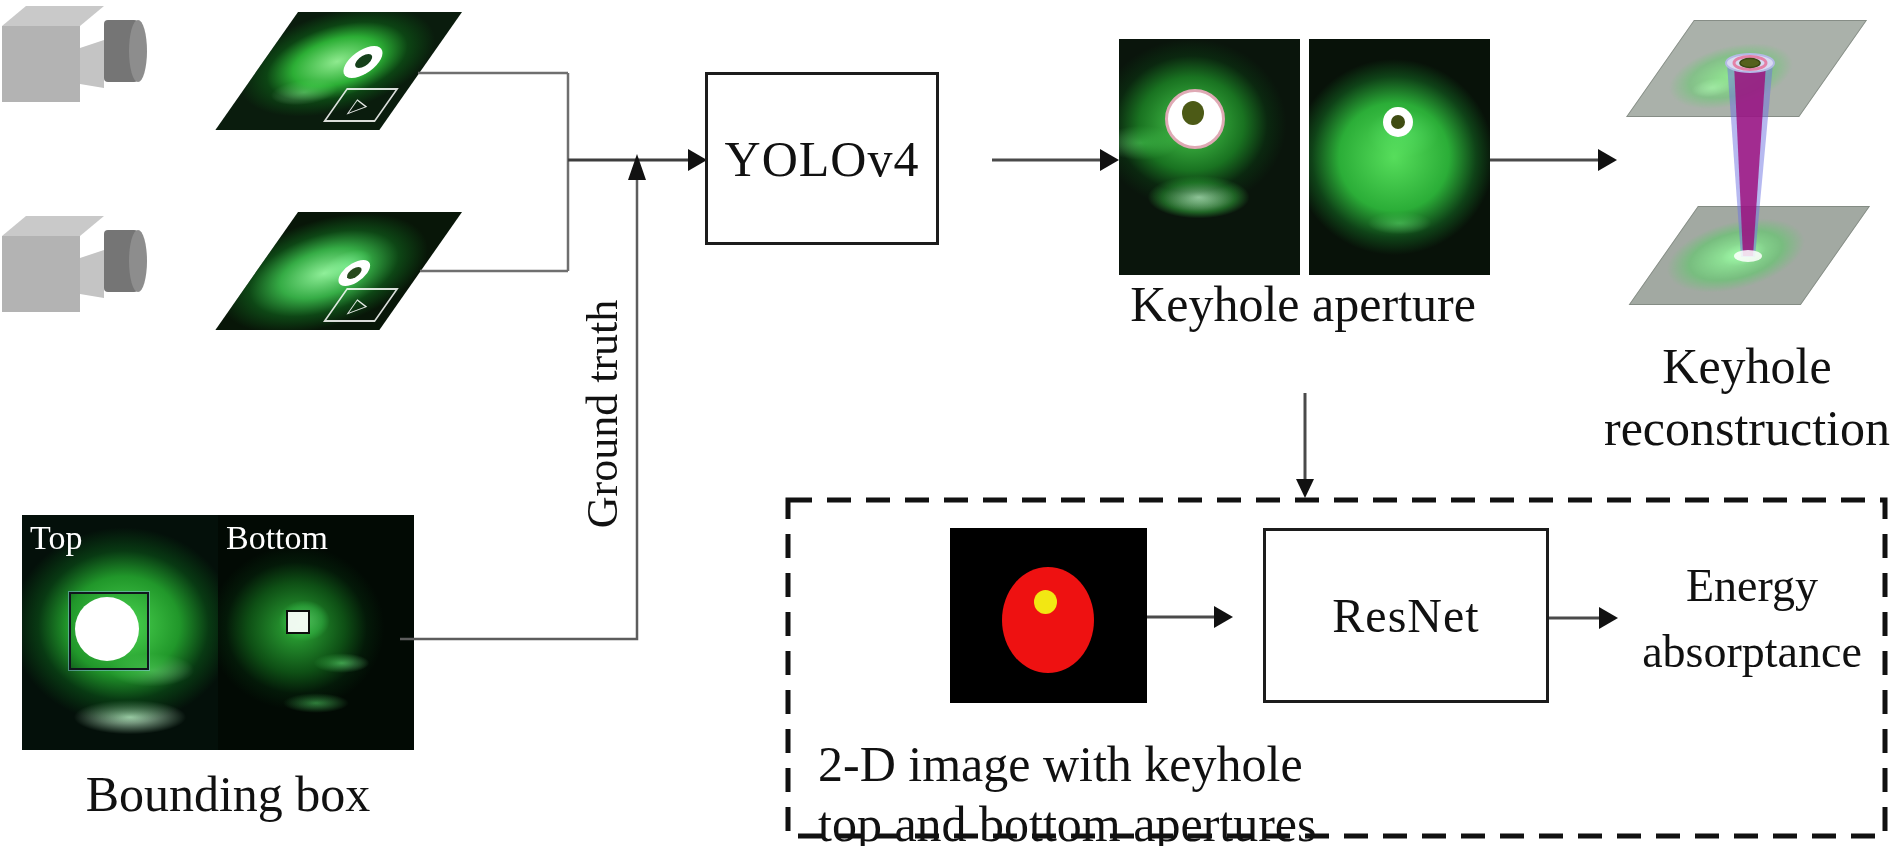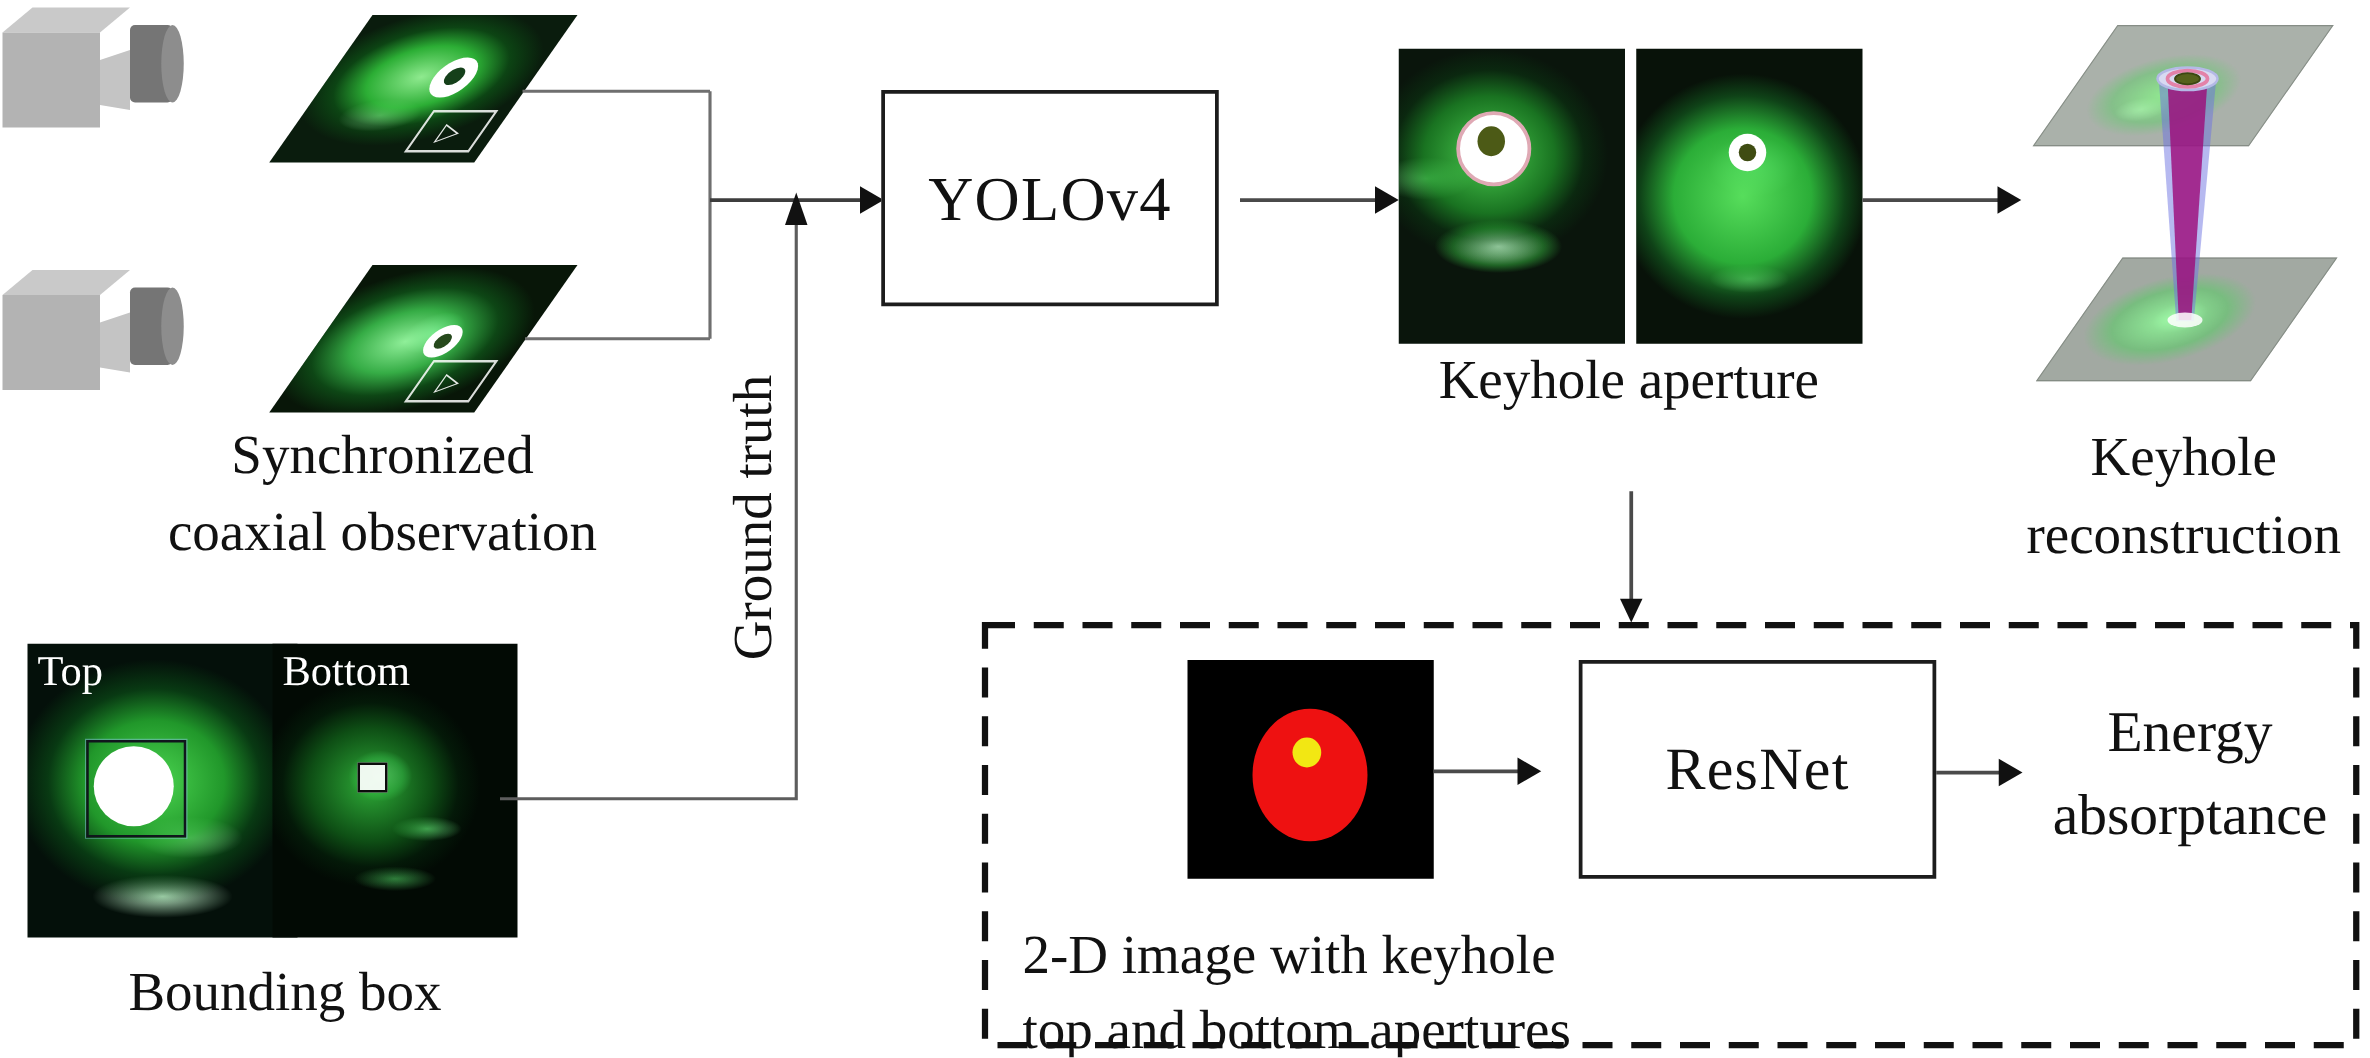--- a/index.html
+++ b/index.html
@@ -4,21 +4,21 @@
 <style>
   html,body{margin:0;padding:0;background:#fff;}
   .canvas{position:relative;width:1896px;height:846px;background:#ffffff;overflow:hidden;
           font-family:"Liberation Serif", serif;color:#111;}
   .abs{position:absolute;}
   
   .flowbox{position:absolute;background:#fff;border:3px solid #1c1c1c;display:flex;
            align-items:center;justify-content:center;z-index:3;}
   .flowbox .bigtext{font-size:50px;letter-spacing:1px;}
   
-  .lbl{position:absolute;text-align:center;font-size:44px;line-height:62px;z-index:3;white-space:nowrap;}
+  .lbl{position:absolute;text-align:center;font-size:50px;line-height:62px;z-index:3;white-space:nowrap;}
   .lbl-left{text-align:left;}
   
   .para{position:absolute;width:164px;height:118px;transform:skewX(-35deg);
         transform-origin:0 0;overflow:hidden;z-index:1;}
   .plane{position:absolute;transform:skewX(-35deg);transform-origin:0 0;z-index:1;
          border:1px solid rgba(125,132,125,.8);}
   
   .photo{position:absolute;overflow:hidden;z-index:1;}
   .tag{position:absolute;left:8px;top:4px;color:#fff;font-size:34px;z-index:2;}
   
@@ -182,32 +182,28 @@
     <g>
       <polygon points="1727,63 1773,63 1755,257 1741,257" fill="rgba(110,115,225,0.5)"></polygon>
       <polygon points="1734,64 1766,64 1753,256 1743,256" fill="rgba(158,14,122,0.82)"></polygon>
       <ellipse cx="1748" cy="256" rx="14" ry="6" fill="rgba(255,255,255,0.85)"></ellipse>
       <ellipse cx="1750" cy="63" rx="24" ry="9" fill="#d8daf2" stroke="#b4b9e6" stroke-width="2"></ellipse>
       <ellipse cx="1750" cy="63" rx="16" ry="6.5" fill="none" stroke="rgba(228,120,160,0.9)" stroke-width="3"></ellipse>
       <ellipse cx="1750" cy="63" rx="10" ry="4.5" fill="#55611c" stroke="#3c4712" stroke-width="1.5"></ellipse>
     </g>
   </svg>
 
-  <div class="flowbox" style="left:705px;top:72px;width:270px;height:173px;box-sizing:border-box;">
+  <div class="flowbox" style="left:705px;top:72px;width:234px;height:173px;box-sizing:border-box;">
     <span class="bigtext">YOLOv4</span>
   </div>
 
   <div class="flowbox" style="left:1263px;top:528px;width:286px;height:175px;box-sizing:border-box;">
     <span class="bigtext" style="font-size:48px;">ResNet</span>
   </div>
 
-  <div class="lbl" style="left:106px;top:333px;width:400px;">
-    <div>Synchronized</div>
-    <div>coaxial observation</div>
-  </div>
 
   <div class="vertlbl">Ground truth</div>
 
   <div class="lbl" style="left:1103px;top:273px;width:400px;">
     <div>Keyhole aperture</div>
   </div>
 
   <div class="lbl" style="left:1567px;top:335px;width:360px;">
     <div>Keyhole</div>
     <div>reconstruction</div>

